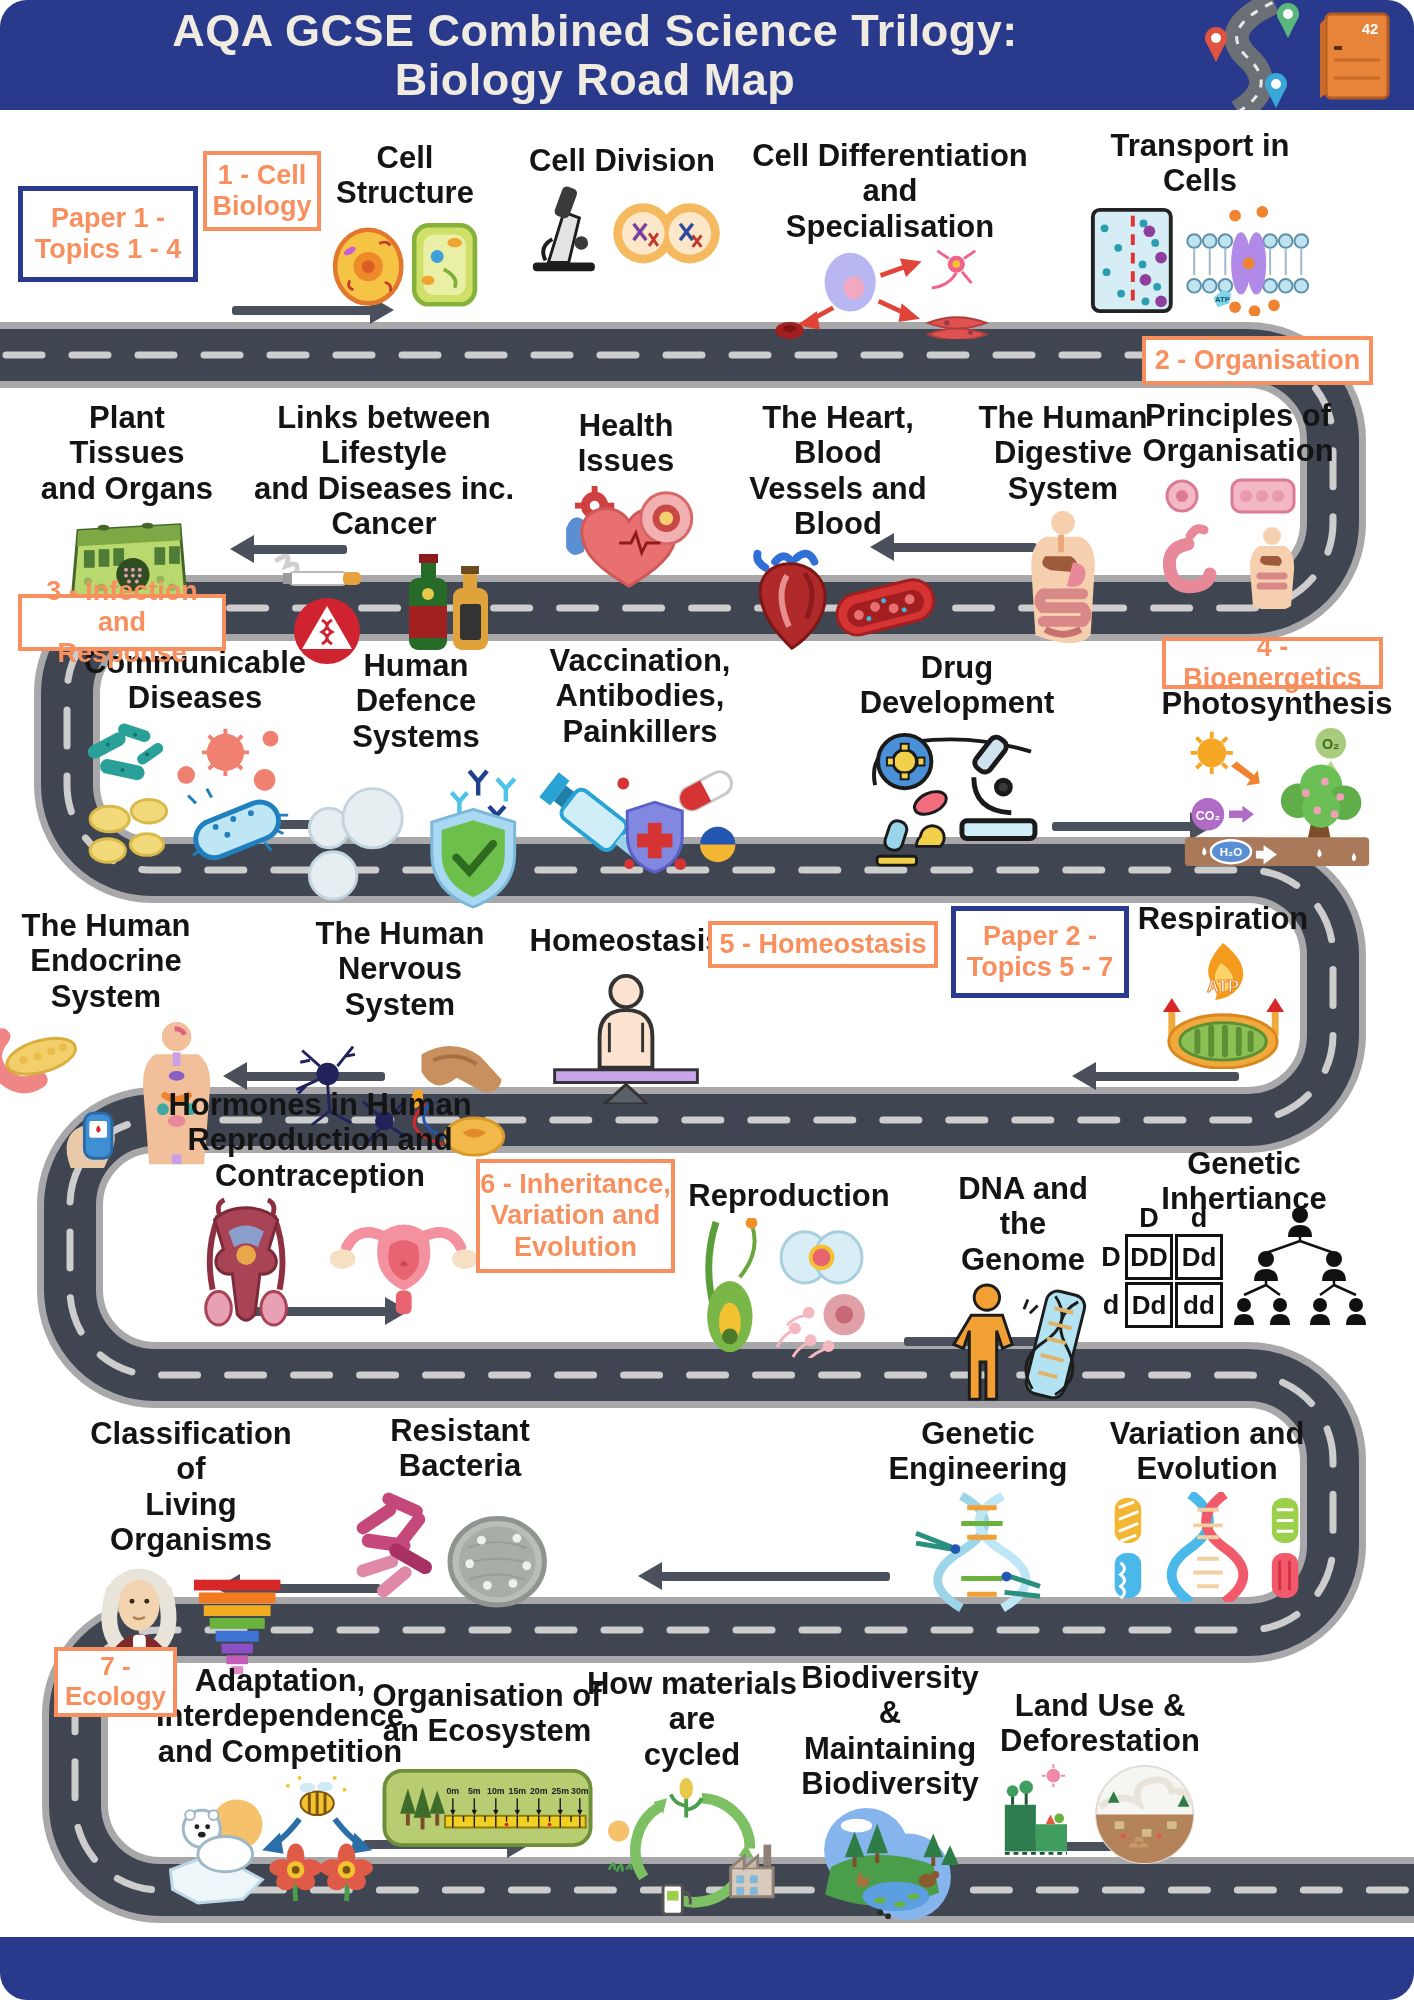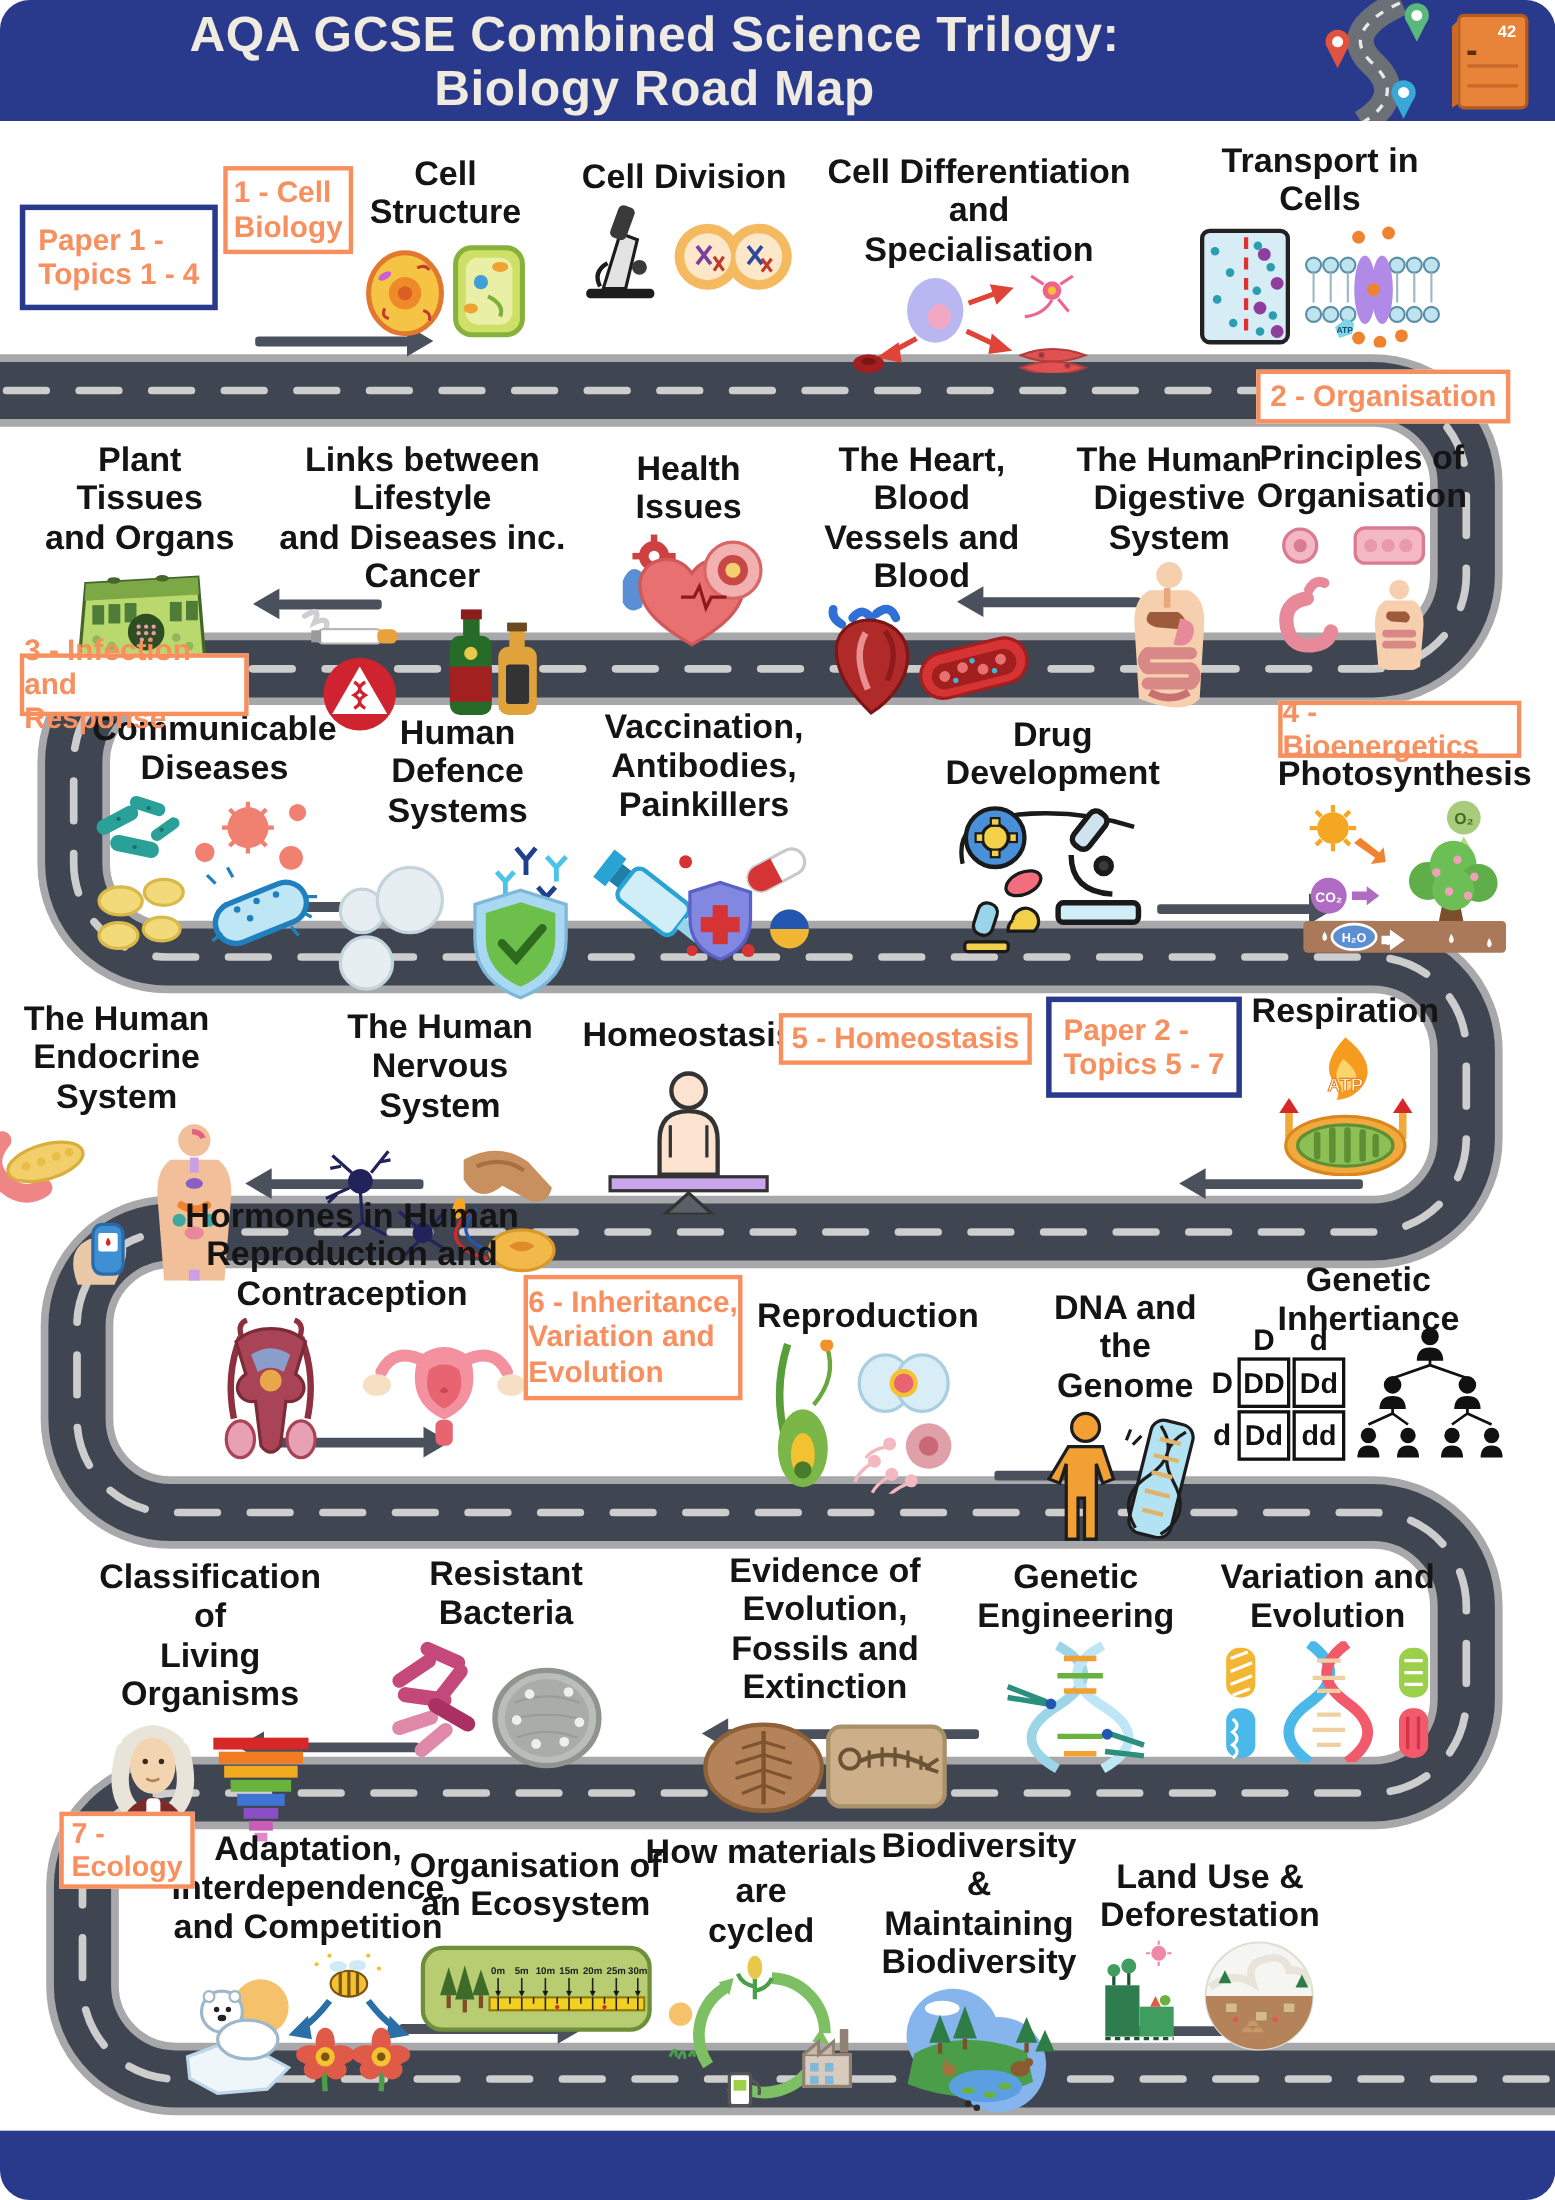--- a/index.html
+++ b/index.html
@@ -9,21 +9,21 @@
   .bar{position:absolute;left:0;width:1414px;background:#293a8d;}
   #header{top:0;height:110px;z-index:6;}
   #footer{top:1937px;height:63px;z-index:6;}
   #header-title{position:absolute;left:40px;top:6px;width:1110px;text-align:center;
     color:#f0ebe0;font-weight:bold;font-size:45px;line-height:1.09;white-space:pre-line;
     letter-spacing:.5px;}
   
   #road-svg{position:absolute;left:0;top:0;z-index:1;}
   
   .label-box{position:absolute;background:#ffffff;border:4px solid #f78f5e;color:#f78f5e;
-    font-weight:bold;display:flex;align-items:center;justify-content:center;text-align:left;
+    font-weight:bold;display:flex;align-items:center;justify-content:center;text-align:center;
     white-space:pre-line;z-index:5;box-sizing:border-box;line-height:1.15;font-size:27px;}
   .label-box.navy{border:5px solid #293a8d;}
   
   .topic{position:absolute;z-index:3;display:flex;flex-direction:column;align-items:center;}
   .topic-title{font-weight:bold;color:#141414;font-size:31px;line-height:1.14;text-align:center;
     white-space:pre-line;}
   .topic-icon{margin-top:5px;}
   
   .arrow{position:absolute;height:9px;background:#4b515c;border-radius:3px;z-index:2;}
   .arrow.right::after{content:'';position:absolute;right:-22px;top:-10px;width:0;height:0;
@@ -857,42 +857,20 @@
             <circle cx="172" cy="50" r="4.5"></circle>
             <circle cx="124" cy="76" r="4.5"></circle>
             <circle cx="182" cy="78" r="4.5"></circle>
             <circle cx="142" cy="98" r="4.5"></circle>
             <circle cx="168" cy="96" r="4.5"></circle>
           </g>
       </g>
     </svg>
   </div>
 
-  <div class="topic" style="left:605px;top:1410px;width:290px">
-    <div class="topic-title">Evidence of Evolution,
-Fossils and Extinction</div>
-    <svg class="topic-icon" width="230" height="98" viewBox="0 0 230 100">
-      <g>
-        <ellipse cx="58" cy="52" rx="54" ry="40" fill="#b5835a" stroke="#8f6138" stroke-width="4"></ellipse>
-        <path d="M58 18 v68" stroke="#7d5330" stroke-width="4"></path>
-        <g stroke="#7d5330" stroke-width="3" fill="none">
-          <path d="M58 28 l-20 6 M58 28 l20 6 M58 40 l-26 8 M58 40 l26 8 M58 54 l-26 8 M58 54 l26 8 M58 68 l-20 8 M58 68 l20 8"></path>
-        </g>
-      </g>
-      <g>
-        <rect x="118" y="14" width="108" height="74" rx="12" fill="#cdb089" stroke="#a8906a" stroke-width="4"></rect>
-        <circle cx="138" cy="44" r="9" fill="none" stroke="#6b5336" stroke-width="3.5"></circle>
-        <path d="M147 46 q30 -14 66 6" stroke="#6b5336" stroke-width="4" fill="none"></path>
-        <g stroke="#6b5336" stroke-width="3">
-            <path d="M156 36 v16 M168 33 v18 M180 33 v18 M192 36 v16 M204 41 v13"></path>
-          </g>
-        <path d="M208 52 l12 -8 M208 52 l12 4" stroke="#6b5336" stroke-width="3.5"></path>
-      </g>
-    </svg>
-  </div>
 
   <div class="topic" style="left:878px;top:1416px;width:200px">
     <div class="topic-title">Genetic
 Engineering</div>
     <svg class="topic-icon" width="135" height="120" viewBox="0 0 135 122">
       <path d="M50 4 q48 26 0 56 q-48 30 0 58" stroke="#9cd4e8" stroke-width="9" fill="none"></path>
       <path d="M92 4 q-48 26 0 56 q48 30 0 58" stroke="#bfe6f5" stroke-width="9" fill="none"></path>
       <g stroke-width="5">
         <path d="M56 16 h30" stroke="#f2a033"></path>
           <path d="M50 32 h42" stroke="#6ab23e"></path>

